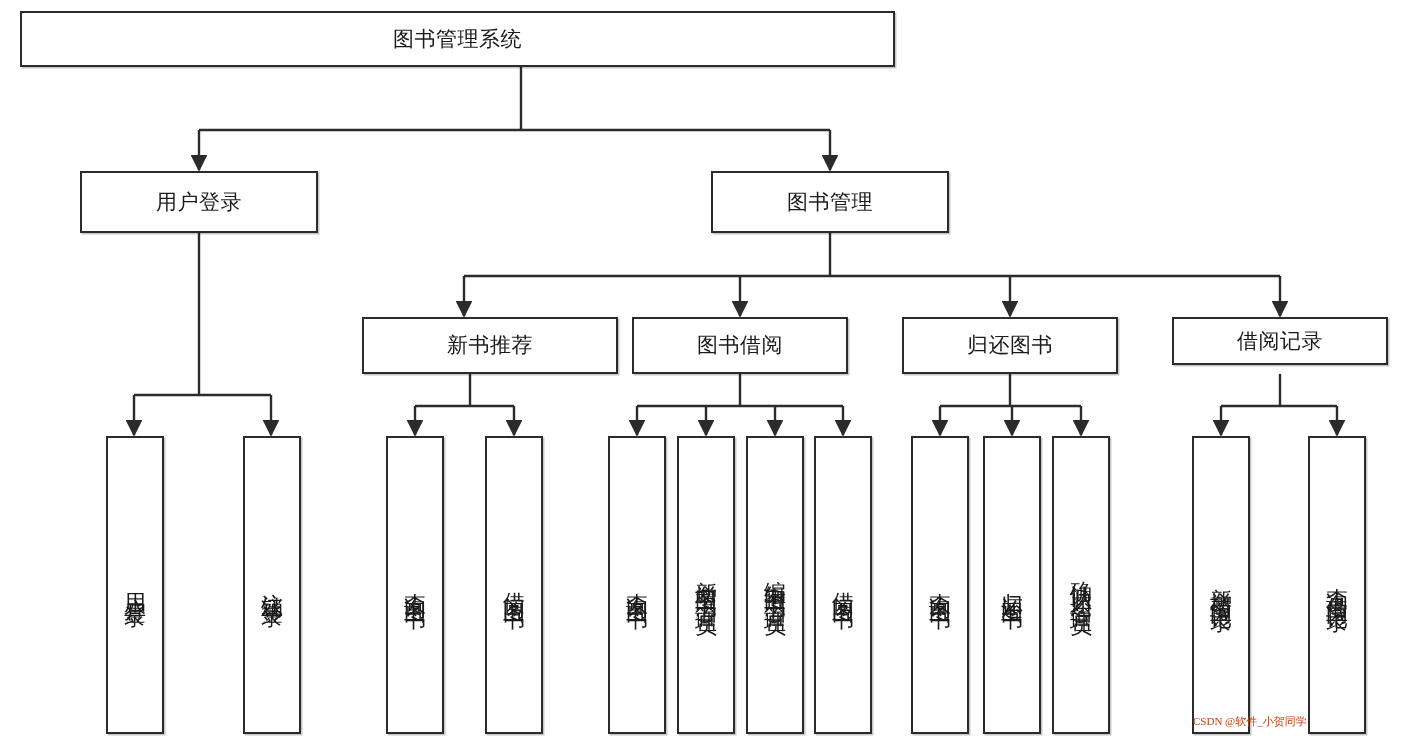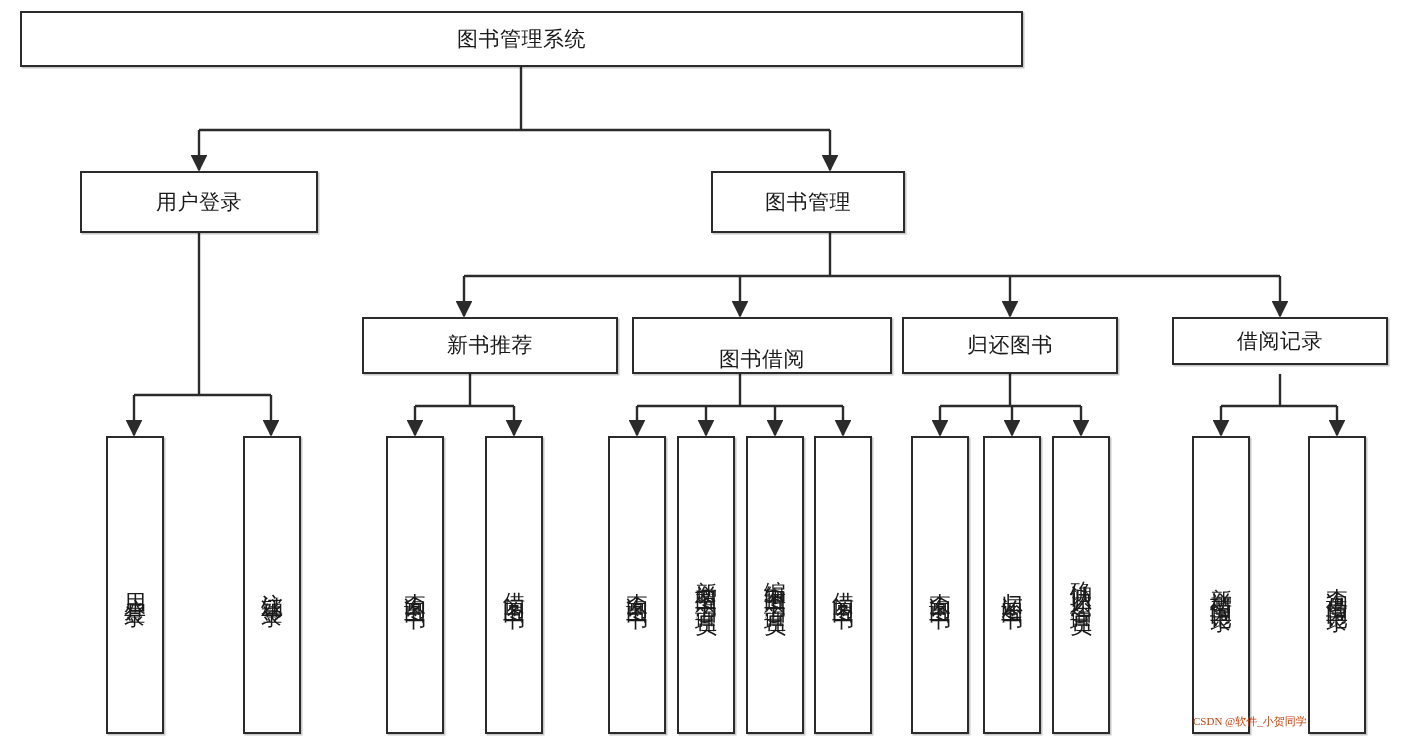--- a/index.html
+++ b/index.html
@@ -109,33 +109,33 @@
         <line x1="1012" y1="406" x2="1012" y2="435" marker-end="url(#arrow)"></line>
         <line x1="1081" y1="406" x2="1081" y2="435" marker-end="url(#arrow)"></line>
         <line x1="1280" y1="374" x2="1280" y2="406"></line>
         <line x1="1221" y1="406" x2="1337" y2="406"></line>
         <line x1="1221" y1="406" x2="1221" y2="435" marker-end="url(#arrow)"></line>
         <line x1="1337" y1="406" x2="1337" y2="435" marker-end="url(#arrow)"></line>
       </g>
   </svg>
 
   <div id="node-layer">
-      <div class="node horiz" style="left: 20px; top: 11px; width: 1003px; height: 56px;">
+      <div class="node horiz" style="left: 20px; top: 11px; width: 875px; height: 56px;">
         <span class="node-label">图书管理系统</span>
       </div>
       <div class="node horiz" style="left: 80px; top: 171px; width: 238px; height: 62px;">
         <span class="node-label">用户登录</span>
       </div>
-      <div class="node horiz" style="left: 711px; top: 171px; width: 194px; height: 62px;">
+      <div class="node horiz" style="left: 711px; top: 171px; width: 238px; height: 62px;">
         <span class="node-label">图书管理</span>
       </div>
       <div class="node horiz" style="left: 362px; top: 317px; width: 256px; height: 57px;">
         <span class="node-label">新书推荐</span>
       </div>
-      <div class="node horiz" style="left: 632px; top: 317px; width: 260px; height: 57px; align-items: flex-end;">
+      <div class="node horiz" style="left: 632px; top: 317px; width: 216px; height: 57px;">
         <span class="node-label">图书借阅</span>
       </div>
       <div class="node horiz" style="left: 902px; top: 317px; width: 216px; height: 57px;">
         <span class="node-label">归还图书</span>
       </div>
       <div class="node horiz" style="left: 1172px; top: 317px; width: 216px; height: 48px;">
         <span class="node-label">借阅记录</span>
       </div>
       <div class="node vert" style="left: 106px; top: 436px; width: 58px; height: 298px;">
         <span class="node-label">用户登录</span>

